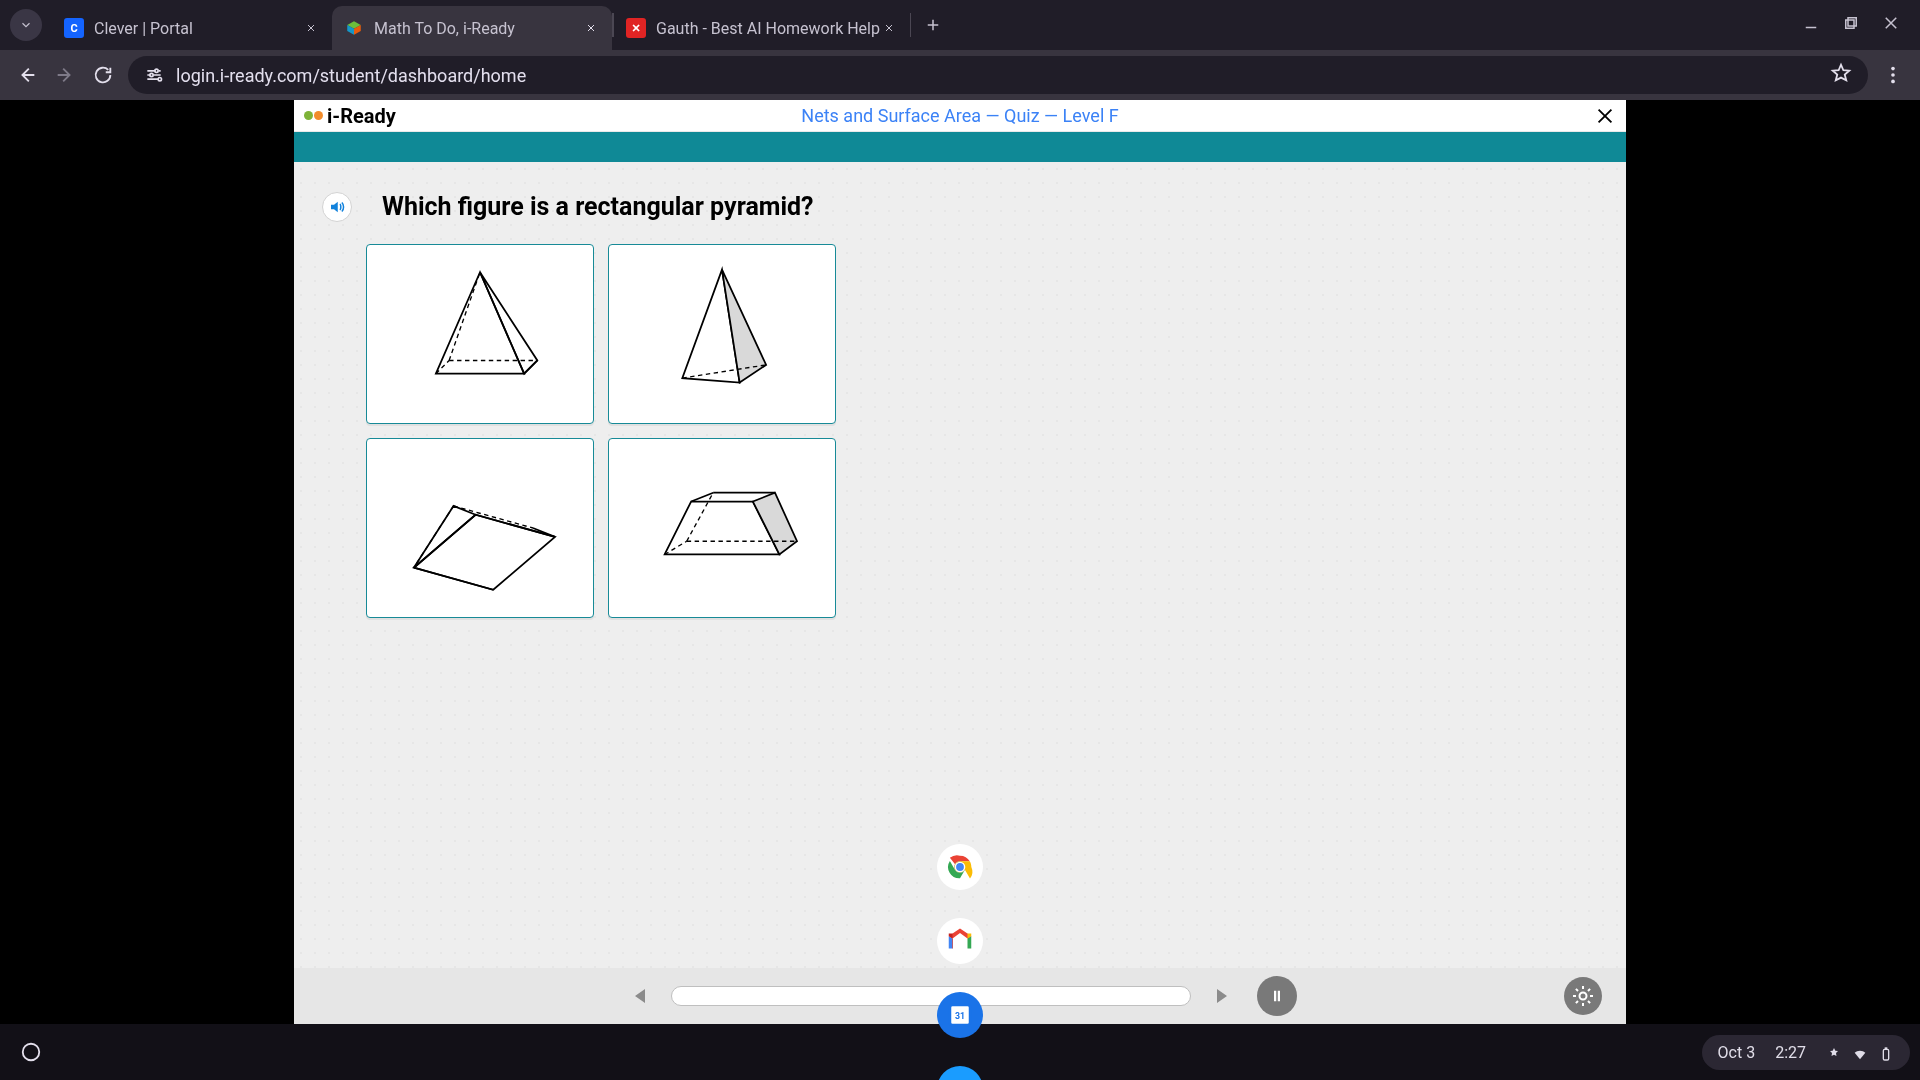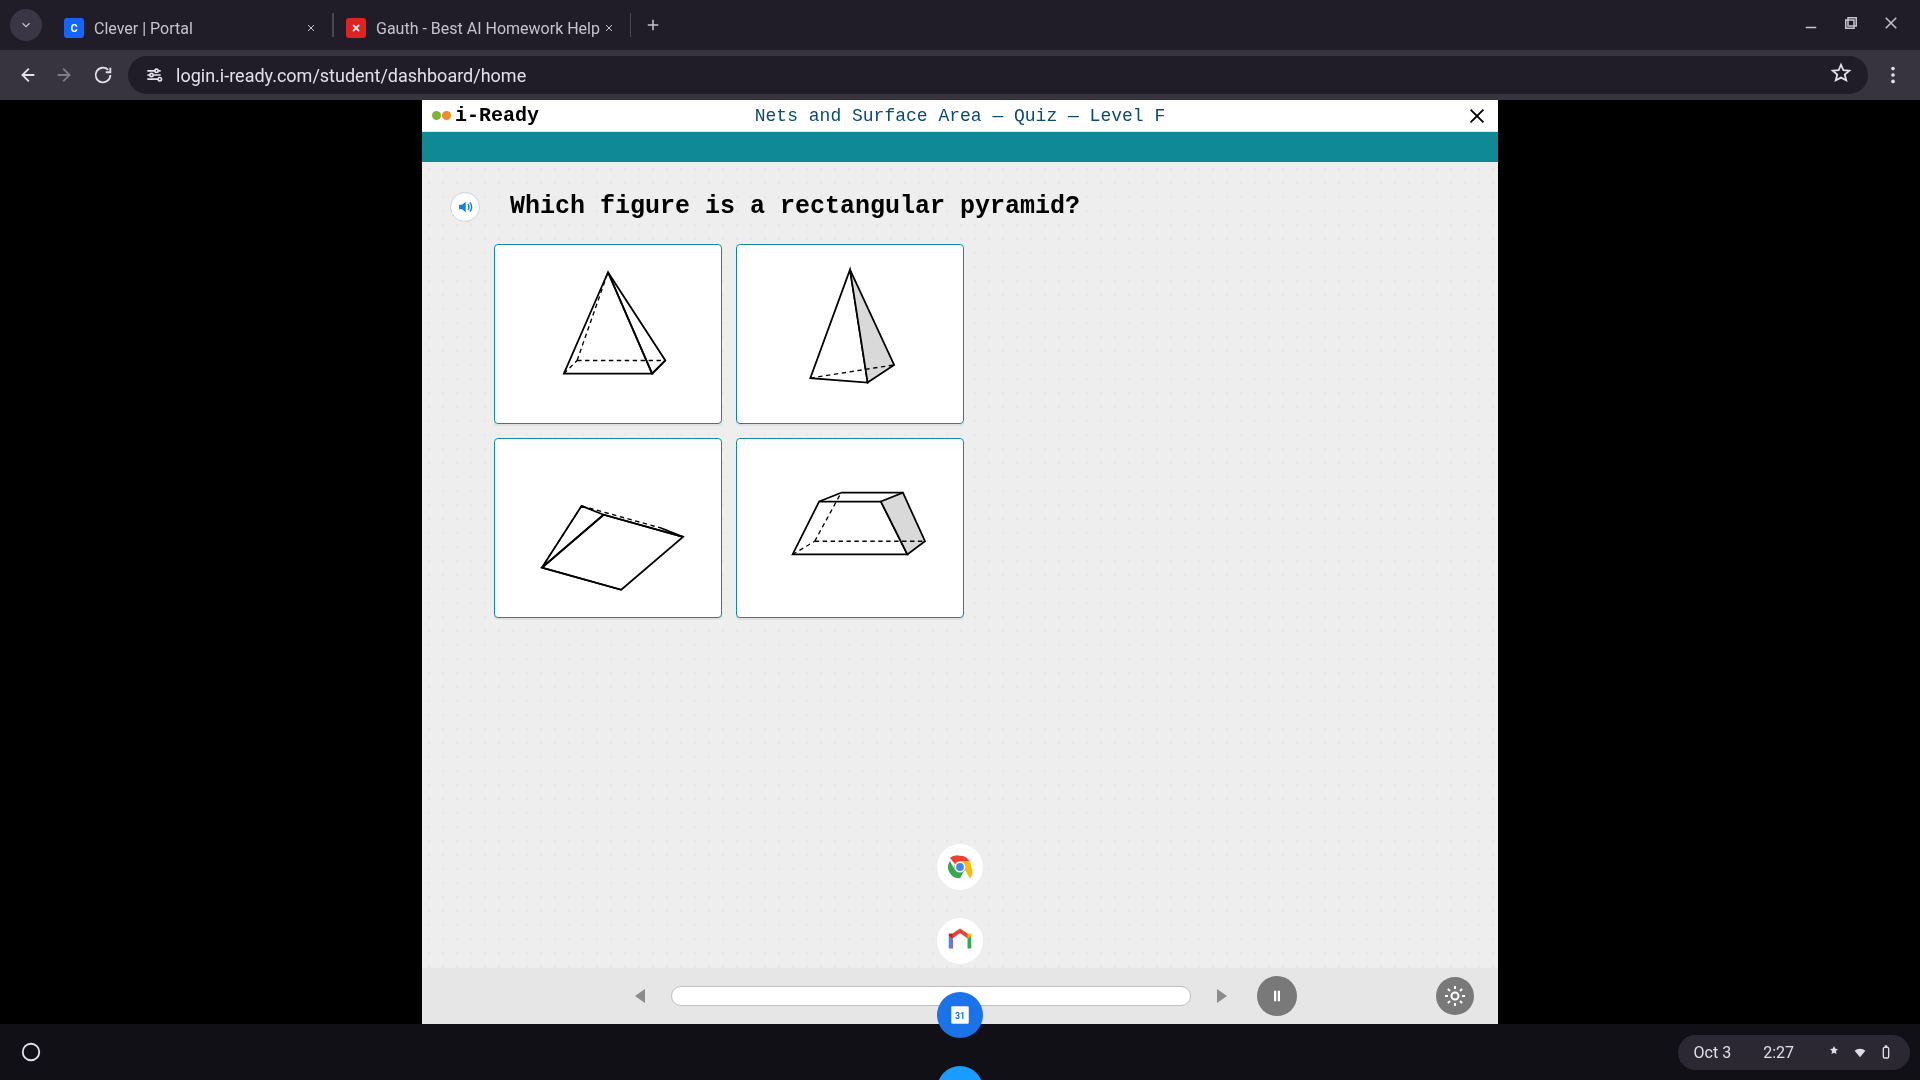--- a/index.html
+++ b/index.html
@@ -81,39 +81,38 @@
 .omnibox .site-info { width: 20px; height: 20px; display:flex; align-items:center; justify-content:center; }
 .omnibox .star { margin-left: auto; }
 
 
 .page-area {
   position: absolute; left: 0; right: 0; top: 100px; bottom: 56px;
   background: #000;
   display: flex; justify-content: center;
 }
 .app {
-  width: 1076px; height: 100%;
+  width: 1332px; height: 100%;
   display: flex; flex-direction: column;
   background: #f0f0f0;
-  font-family: Liberation Mono, monospace;
 }
 .app-header {
   height: 32px;
   background: #fff;
   border-bottom: 1px solid #e9e9e9;
   display: flex; align-items: center;
   padding: 0 10px;
   position: relative;
 }
 .iready-logo { font-weight: 700; font-size: 20px; color:#000; display:flex; align-items:center; gap:4px; }
 .iready-logo .dot1 { width:9px;height:9px;border-radius:50%;background:#7eb338; display:inline-block; }
 .iready-logo .dot2 { width:9px;height:9px;border-radius:50%;background:#f28c2b; display:inline-block; margin-left:-3px; }
 .lesson-title {
   position:absolute; left:0; right:0; text-align:center;
-  font-size: 18px; color:#0c4a6e;
+  font-size: 18px; color:#3b82f6;
 }
 .app-close {
   margin-left:auto; width:22px; height:22px; display:flex; align-items:center; justify-content:center;
 }
 .teal-bar { height: 30px; background: #0f8996; }
 
 .content {
   flex:1;
   background: #eeeeee;
   background-image: radial-gradient(#e6e6e6 1px, transparent 1px);
@@ -184,21 +183,21 @@
 .launcher svg { width: 22px; height: 22px; }
 .shelf-apps {
   position:absolute; left:50%; transform:translateX(-50%);
   display:flex; gap: 28px; flex-direction: column;
 }
 .shelf-app {
   width: 46px; height: 46px; border-radius: 50%;
   background:#fff; display:flex; align-items:center; justify-content:center;
 }
 .status-area {
-  margin-left:auto; display:flex; align-items:center; gap:32px;
+  margin-left:auto; display:flex; align-items:flex-end; gap:20px;
   background:#2b2733; border-radius: 22px; padding: 8px 16px; margin-right: 10px;
   color:#e0dde8; font-size:16px;
 }
 .status-area .icons { display:flex; gap:10px; align-items:center; }
 .status-area svg { width:16px; height:16px; }
 </style>
 </head>
 <body>
 
 <div class="tab-strip">
@@ -211,20 +210,35 @@
   <div class="tab">
     <span class="favicon" style="background:#1464ff">C</span>
     <span class="title">Clever | Portal</span>
     <span class="close-x">
         <svg viewBox="0 0 24 24">
           <path d="M6 6l12 12M18 6L6 18" stroke="#c6c2d0" stroke-width="2"></path>
         </svg>
       </span>
   </div>
 
+  <div class="tab active">
+    <span class="favicon" style="background:transparent">
+      <svg viewBox="0 0 24 24" width="18" height="18">
+          <polygon points="12,3 21,8 12,13 3,8" fill="#6cbf3b"></polygon>
+          <polygon points="21,8 21,16 12,21 12,13" fill="#e85c0d"></polygon>
+          <polygon points="3,8 12,13 12,21 3,16" fill="#1597c8"></polygon>
+        </svg>
+    </span>
+    <span class="title">Math To Do, i-Ready</span>
+    <span class="close-x">
+        <svg viewBox="0 0 24 24">
+          <path d="M6 6l12 12M18 6L6 18" stroke="#e3dfec" stroke-width="2"></path>
+        </svg>
+      </span>
+  </div>
   <div class="tab-sep"></div>
 
   <div class="tab-sep"></div>
 
   <div class="tab" style="min-width:264px">
     <span class="favicon" style="background:#e02424">✕</span>
     <span class="title">Gauth - Best AI Homework Help</span>
     <span class="close-x">
         <svg viewBox="0 0 24 24">
           <path d="M6 6l12 12M18 6L6 18" stroke="#c6c2d0" stroke-width="2"></path>

